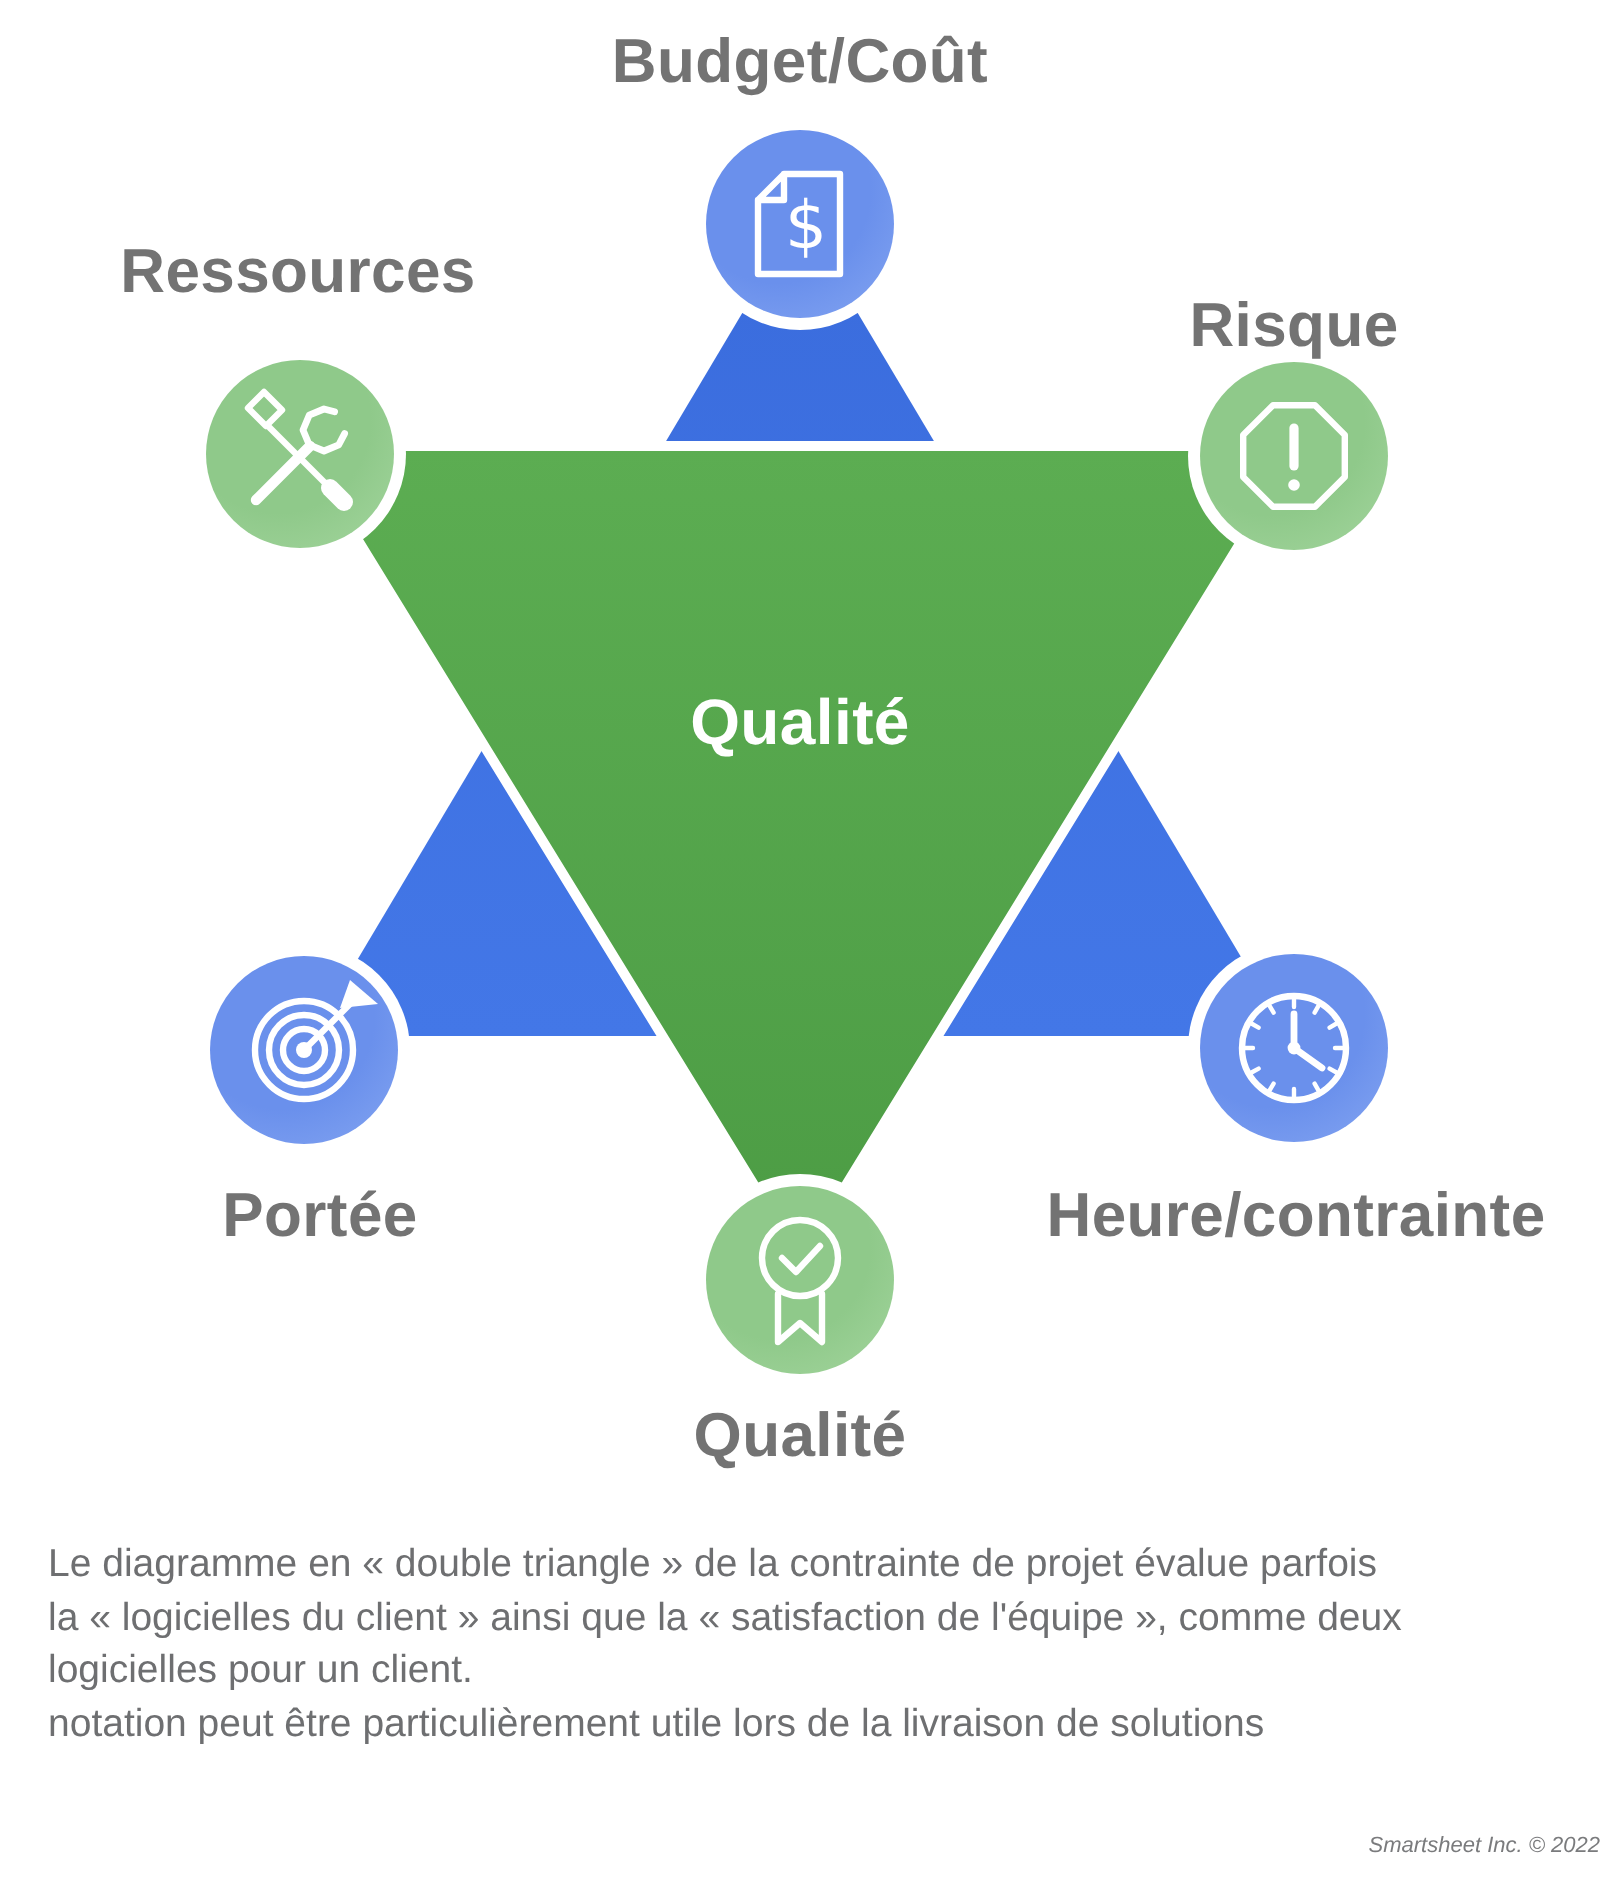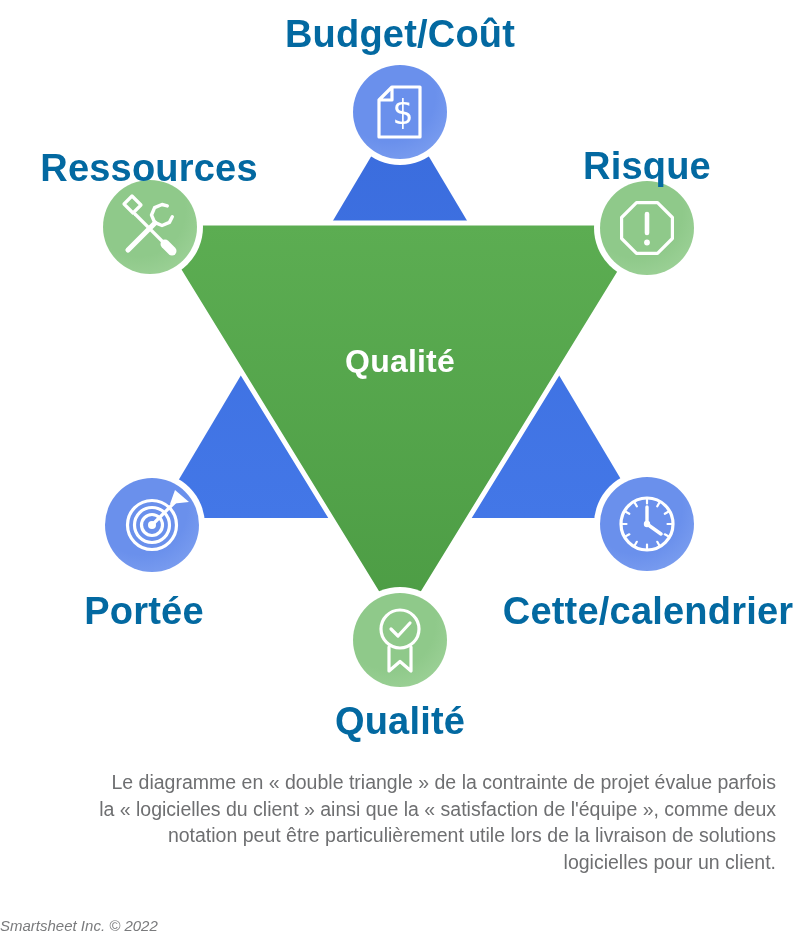--- a/index.html
+++ b/index.html
@@ -1,25 +1,25 @@
 <!DOCTYPE html>
 <html><head>
 <meta charset="utf-8">
 <style>
   html,body{margin:0;padding:0;background:#fff;}
   body{width:800px;height:946px;font-family:"Liberation Sans",sans-serif;}
   .stage{position:relative;width:800px;height:946px;background:#fff;overflow:hidden;}
   svg{position:absolute;left:0;top:0;}
-  .lbl{position:absolute;transform:translateX(-50%);font-weight:bold;font-size:38px;
-       color:#0369a1;white-space:nowrap;letter-spacing:.2px;}
+  .lbl{position:absolute;transform:translateX(-50%);font-weight:bold;font-size:31px;
+       color:#737373;white-space:nowrap;letter-spacing:.2px;}
   .lbl.center{color:#ffffff;font-size:32px;}
-  .para{position:absolute;left:56px;top:769px;width:720px;text-align:right;
+  .para{position:absolute;left:24px;top:769px;width:720px;text-align:left;
         font-size:19.5px;line-height:26.5px;color:#6e6f71;}
-  .credit{position:absolute;left:0;top:917px;width:800px;text-align:left;
-          font-style:italic;font-size:15px;color:#7a7b7d;}
+  .credit{position:absolute;left:0;top:917px;width:800px;text-align:right;
+          font-style:italic;font-size:11px;color:#7a7b7d;}
   .ic{fill:none;stroke:#ffffff;stroke-width:3.2;stroke-linecap:round;stroke-linejoin:round;}
   .icthick{fill:none;stroke:#ffffff;stroke-linecap:round;stroke-linejoin:round;}
   .icfill{fill:#ffffff;stroke:none;}
 </style>
 </head>
 <body>
 
 <div class="stage">
 
   <svg width="800" height="760" viewBox="0 0 800 760">
@@ -105,29 +105,29 @@
       <circle cx="400" cy="640" r="47" fill="url(#gcirc)"></circle>
       <g>
         <path class="ic" d="M389,647 V671 L400,661.5 L411,671 V647"></path>
         <circle class="ic" cx="400" cy="629" r="19"></circle>
         <path class="ic" d="M391,629 L398,636 L410,623"></path>
       </g>
     </g>
   </svg>
 
   <div class="lbl" style="left:400px;top:13px">Budget/Coût</div>
-  <div class="lbl" style="left:149px;top:147px">Ressources</div>
+  <div class="lbl" style="left:149px;top:118px">Ressources</div>
   <div class="lbl" style="left:647px;top:145px">Risque</div>
-  <div class="lbl" style="left:144px;top:590px">Portée</div>
-  <div class="lbl" style="left:648px;top:590px">Cette/calendrier</div>
+  <div class="lbl" style="left:160px;top:590px">Portée</div>
+  <div class="lbl" style="left:648px;top:590px">Heure/contrainte</div>
   <div class="lbl" style="left:400px;top:700px">Qualité</div>
   <div class="lbl center" style="left:400px;top:343px">Qualité</div>
 
   <div class="para">
     <div>Le diagramme en « double triangle » de la contrainte de projet évalue parfois</div>
     <div>la « logicielles du client » ainsi que la « satisfaction de l'équipe », comme deux</div>
+    <div>logicielles pour un client.</div>
     <div>notation peut être particulièrement utile lors de la livraison de solutions</div>
-    <div>logicielles pour un client.</div>
   </div>
 
   <div class="credit">Smartsheet Inc. © 2022</div>
 
 </div>
 
 </body></html>

